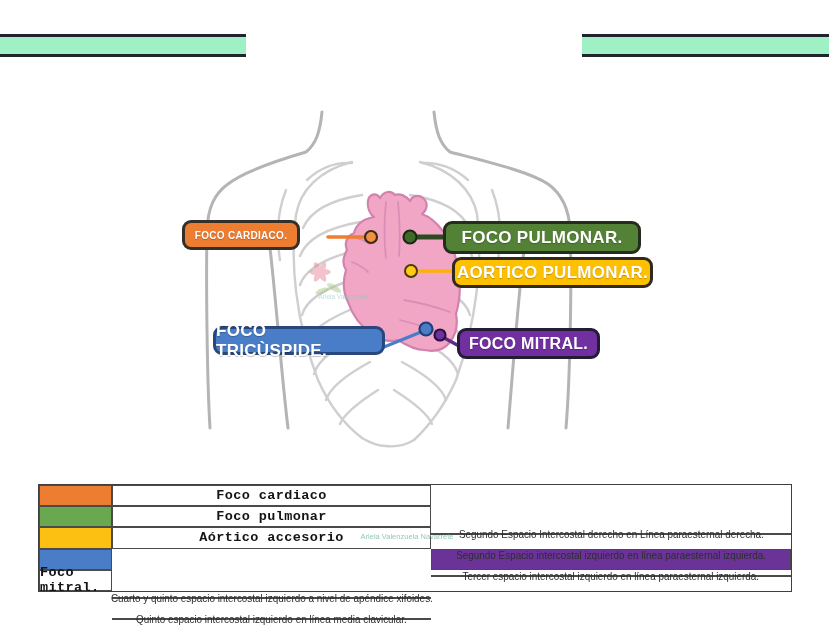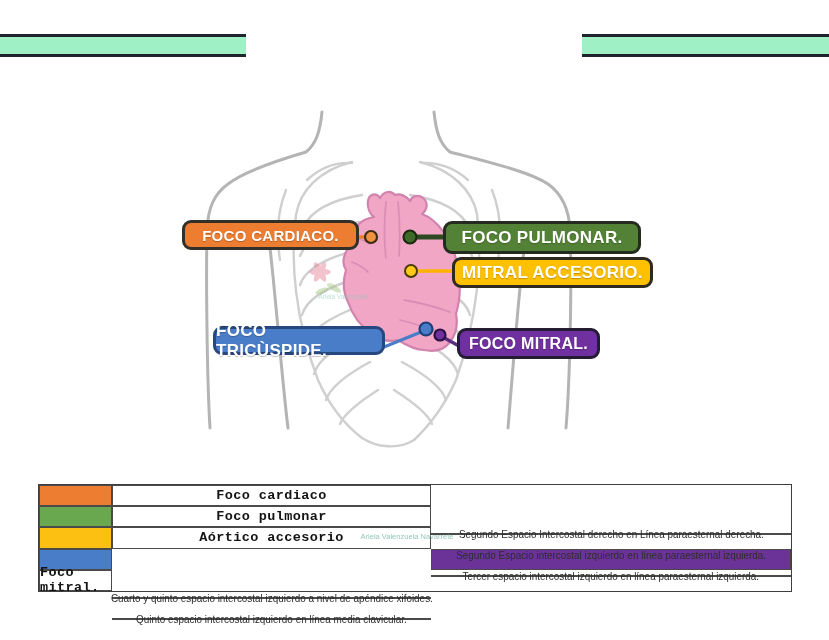--- a/index.html
+++ b/index.html
@@ -16,21 +16,21 @@
         font-size:44px;letter-spacing:-1px;color:#20242f;}
 
   
   svg.figure{position:absolute;left:0;top:0;z-index:1;}
 
   
   .label-box{position:absolute;z-index:3;display:flex;align-items:center;justify-content:center;
         border:3px solid #2b2f38;border-radius:9px;color:#fff;font-weight:700;
         letter-spacing:.3px;font-family:"Liberation Sans",sans-serif;
         text-shadow:0 1px 1px rgba(0,0,0,.25);box-sizing:border-box;}
-  #box-cardiaco{left:182px;top:220px;width:177px;height:30px;font-size:15px;border-color:#33302a;}
+  #box-cardiaco{left:182px;top:220px;width:118px;height:30px;font-size:10px;border-color:#33302a;}
   #box-pulmonar{left:443px;top:221px;width:198px;height:33px;font-size:17px;border-color:#242c20;}
   #box-aortico{left:452px;top:257px;width:201px;height:31px;font-size:17px;border-color:#2e2a20;}
   #box-tricuspide{left:213px;top:326px;width:172px;height:29px;font-size:17px;border-color:#27477e;}
   #box-mitral{left:457px;top:328px;width:143px;height:31px;font-size:16px;border-color:#231c33;}
 
   
   .focus-table{position:absolute;left:38px;top:484px;z-index:2;display:grid;
         grid-template-columns:73px 319px 360px;grid-auto-rows:21.2px;
         border:1px solid #3f3f3f;}
   .cell{border:1px solid #4a4a4a;display:flex;align-items:center;justify-content:center;
@@ -142,21 +142,21 @@
     </g>
   </svg>
 
   <div class="label-box" id="box-cardiaco" style="background: rgb(237, 125, 49);">
     <span>FOCO CARDIACO.</span>
   </div>
   <div class="label-box" id="box-pulmonar" style="background: rgb(83, 129, 53);">
     <span>FOCO PULMONAR.</span>
   </div>
   <div class="label-box" id="box-aortico" style="background: rgb(255, 192, 0);">
-    <span>MITRAL ACCESORIO.</span>
+    <span>AORTICO PULMONAR.</span>
   </div>
   <div class="label-box" id="box-tricuspide" style="background: rgb(74, 125, 200);">
     <span>FOCO TRICÙSPIDE.</span>
   </div>
   <div class="label-box" id="box-mitral" style="background: rgb(112, 48, 160);">
     <span>FOCO MITRAL.</span>
   </div>
 
   <div class="focus-table">
     <div class="cell swatch" style="background: rgb(237, 125, 49);"></div>

